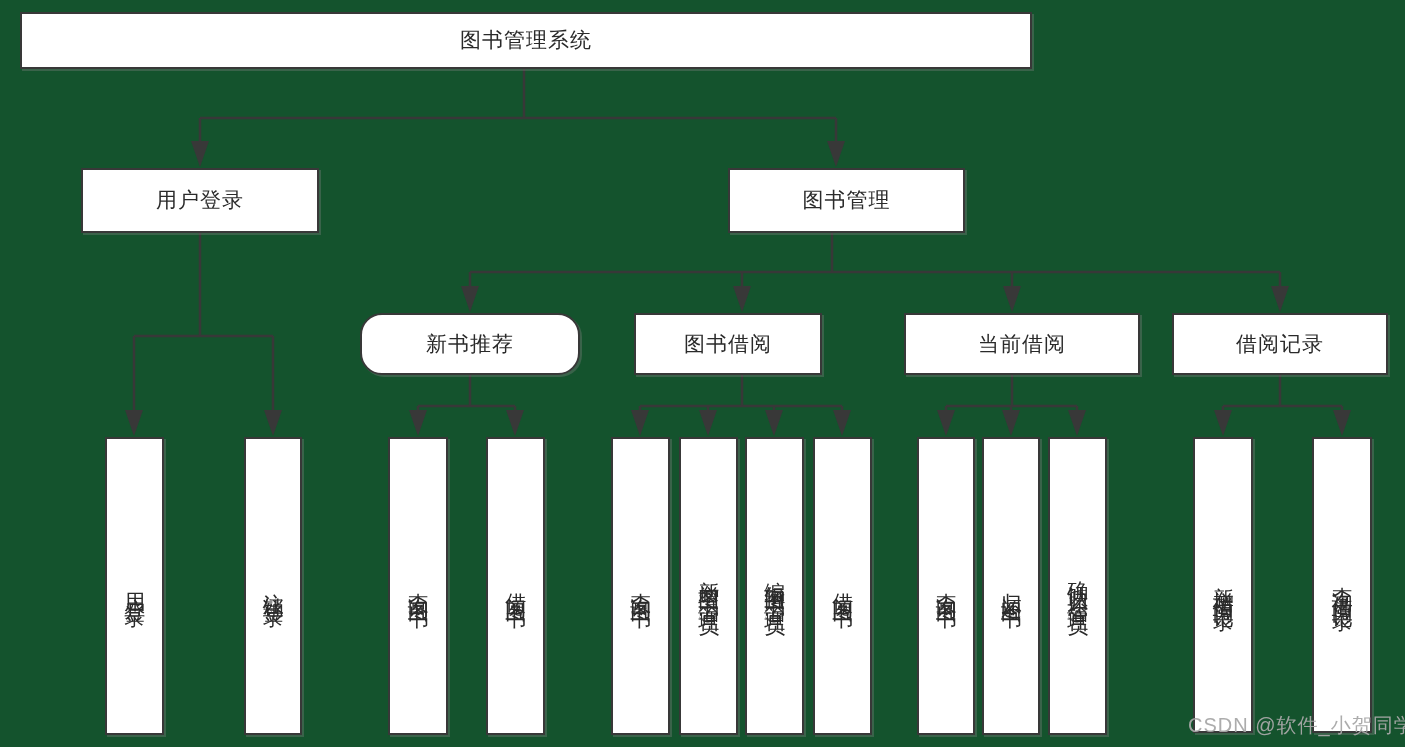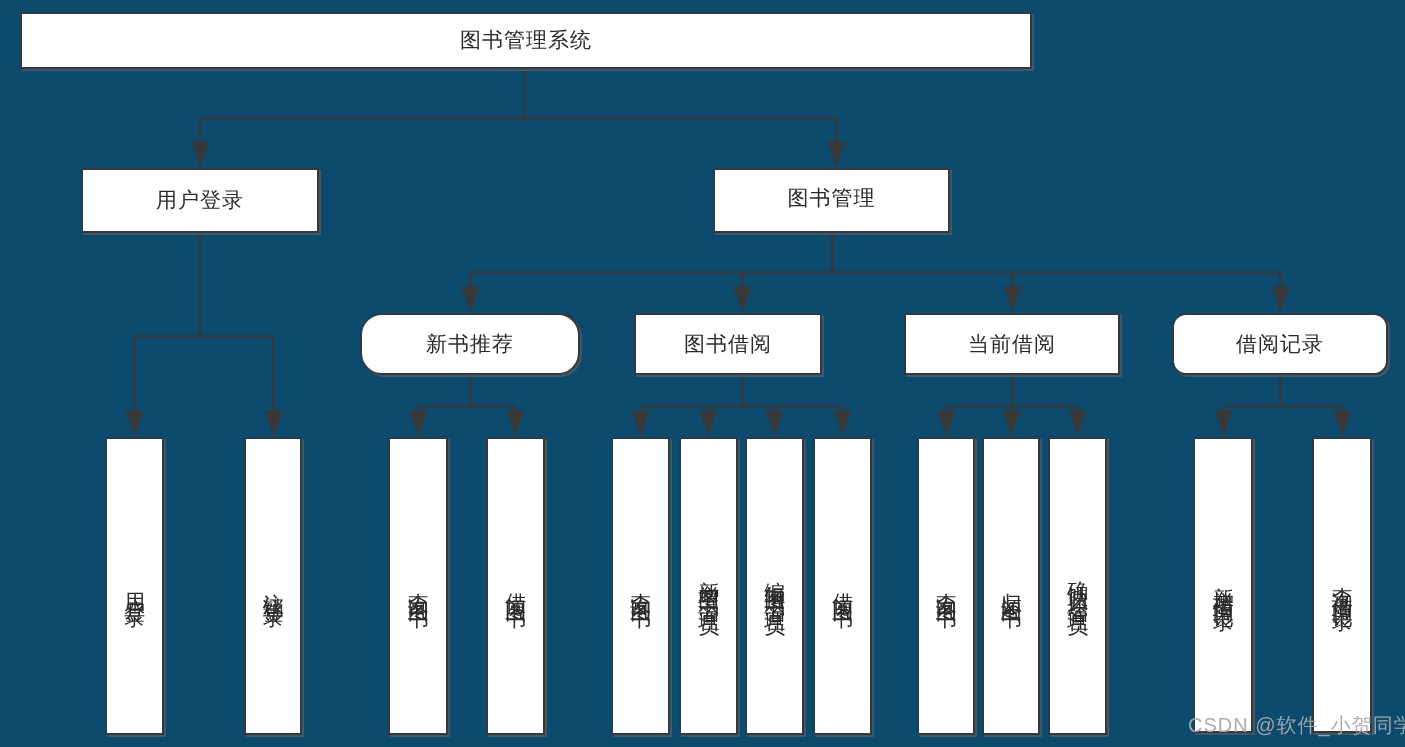--- a/index.html
+++ b/index.html
@@ -4,21 +4,21 @@
 <style>
   html, body {
     margin: 0;
     padding: 0;
     background: #ffffff;
   }
   .stage {
     position: relative;
     width: 1405px;
     height: 747px;
-    background: #0c4a6e;
+    background: #14532d;
     overflow: hidden;
     font-family: "Liberation Sans", "DejaVu Sans", sans-serif;
   }
   .connectors {
     position: absolute;
     left: 0;
     top: 0;
     z-index: 1;
   }
   .node {
@@ -94,25 +94,25 @@
       <polygon points="1002,410 1020,410 1011,436"></polygon>
       <polygon points="1068,410 1086,410 1077,436"></polygon>
       <polygon points="1214,410 1232,410 1223,436"></polygon>
       <polygon points="1333,410 1351,410 1342,436"></polygon>
     </g>
   </svg>
 
   <div id="nodes">
       <div class="node horizontal" style="left: 20px; top: 12px; width: 1012px; height: 57px;">图书管理系统</div>
       <div class="node horizontal" style="left: 81px; top: 168px; width: 238px; height: 65px;">用户登录</div>
-      <div class="node horizontal" style="left: 713px; top: 168px; width: 237px; height: 65px; font-family: Liberation Mono, monospace;">图书管理</div>
+      <div class="node horizontal" style="left: 728px; top: 168px; width: 237px; height: 65px;">图书管理</div>
       <div class="node horizontal" style="left: 360px; top: 313px; width: 220px; height: 62px; border-radius: 22px;">新书推荐</div>
       <div class="node horizontal" style="left: 634px; top: 313px; width: 188px; height: 62px;">图书借阅</div>
-      <div class="node horizontal" style="left: 904px; top: 313px; width: 216px; height: 62px;">当前借阅</div>
-      <div class="node horizontal" style="left: 1172px; top: 313px; width: 216px; height: 62px; border-radius: 14px;">借阅记录</div>
+      <div class="node horizontal" style="left: 904px; top: 313px; width: 236px; height: 62px;">当前借阅</div>
+      <div class="node horizontal" style="left: 1172px; top: 313px; width: 216px; height: 62px;">借阅记录</div>
       <div class="node vertical" style="left: 105px; top: 437px; width: 59px; height: 298px;">用户登录</div>
       <div class="node vertical" style="left: 244px; top: 437px; width: 58px; height: 298px;">注销登录</div>
       <div class="node vertical" style="left: 388px; top: 437px; width: 60px; height: 298px;">查询图书</div>
       <div class="node vertical" style="left: 486px; top: 437px; width: 59px; height: 298px;">借阅图书</div>
       <div class="node vertical" style="left: 611px; top: 437px; width: 59px; height: 298px;">查询图书</div>
       <div class="node vertical" style="left: 679px; top: 437px; width: 59px; height: 298px;">新增图书（管理员）</div>
       <div class="node vertical" style="left: 745px; top: 437px; width: 59px; height: 298px;">编辑图书（管理员）</div>
       <div class="node vertical" style="left: 813px; top: 437px; width: 59px; height: 298px;">借阅图书</div>
       <div class="node vertical" style="left: 917px; top: 437px; width: 58px; height: 298px;">查询图书</div>
       <div class="node vertical" style="left: 982px; top: 437px; width: 58px; height: 298px;">归还图书</div>

